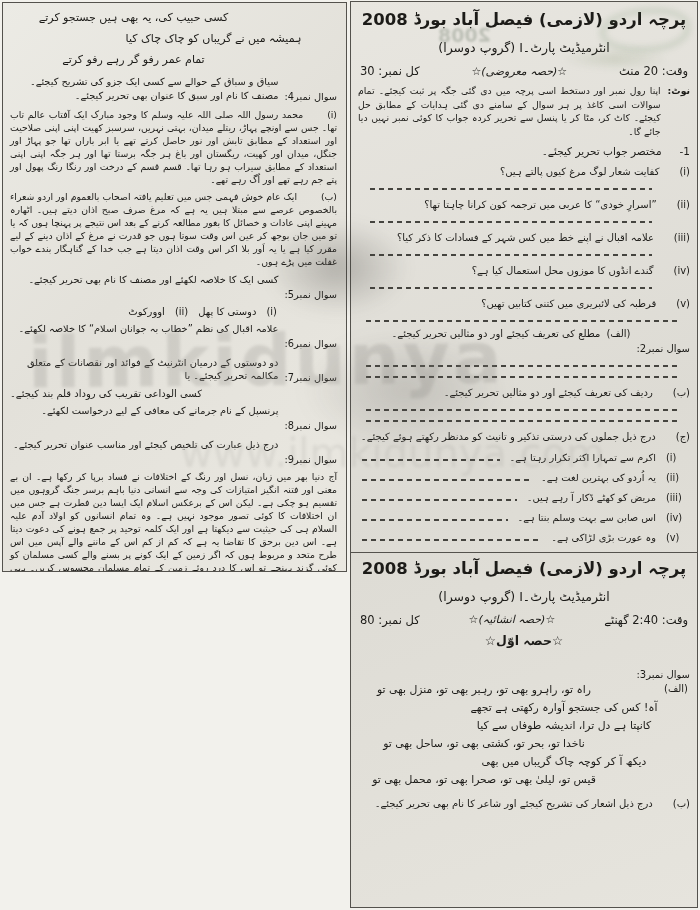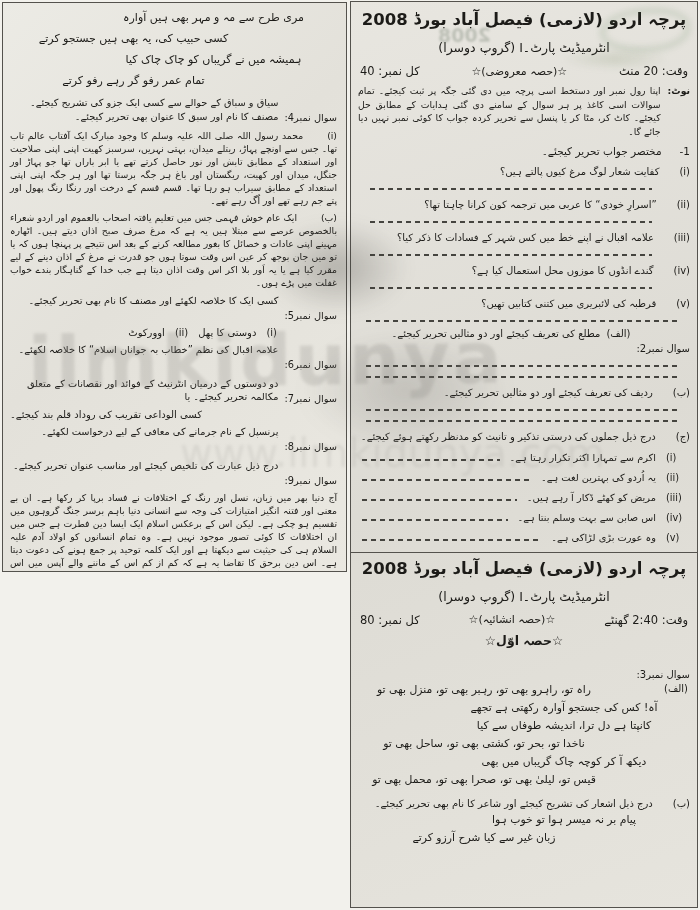--- a/index.html
+++ b/index.html
@@ -19,21 +19,21 @@
     box-sizing:border-box;
     z-index:1;
   }
   #left-panel{left:2px;top:2px;width:345px;height:570px;padding:4px 9px 4px 7px;}
   #right-panel{left:350px;top:1px;width:348px;height:907px;padding:2px 7px;background:linear-gradient(160deg,#e8e6e0 0%,#dddbd4 50%,#e6e4dd 100%);}
 
   
   .paper-title{font-weight:bold;font-size:16.5px;text-align:center;margin:6px 0 0;letter-spacing:-0.3px;}
   .paper-sub{font-size:12.5px;text-align:center;margin:11px 0 0;}
   .meta-row{display:flex;justify-content:space-between;align-items:center;font-size:11.5px;margin:9px 2px 2px;}
-  .meta-part{font-size:11px;}
+  .meta-part{font-size:11px;font-style:italic;}
   .section-head{font-weight:bold;font-size:12.5px;text-align:center;margin:6px 0 2px;}
 
   
   .note-row{display:flex;gap:7px;font-size:9.3px;line-height:13.5px;margin-top:6px;text-align:justify;}
   .note-label{font-weight:bold;white-space:nowrap;}
 
   
   .q-line{display:flex;gap:6px;font-size:10px;line-height:13.5px;margin-top:5px;}
   .q-label{white-space:nowrap;margin-top:15px;}
   .q-head-row{display:flex;gap:18px;font-size:10.5px;margin-top:7px;}
@@ -75,21 +75,20 @@
   #watermark{left:28px;top:318px;font-size:72px;font-weight:bold;color:#83817c;opacity:.22;letter-spacing:3px;filter:blur(1.6px);transform:rotate(-.6deg);white-space:nowrap;}
   #watermark2{left:180px;top:430px;font-size:40px;color:#8b8984;opacity:.15;filter:blur(1.4px);white-space:nowrap;}
 </style>
 </head>
 <body>
 
 <div id="page">
 
   <div id="left-panel" class="panel">
     <div>
-      <div class="verse v-r">مری طرح سے مہ و مہر بھی ہیں آوارہ</div>
       <div class="verse v-l">کسی حبیب کی، یہ بھی ہیں جستجو کرتے</div>
       <div class="verse v-r">ہمیشہ میں نے گریباں کو چاک چاک کیا</div>
       <div class="verse v-l">تمام عمر رفو گر رہے رفو کرتے</div>
     </div>
 
 
     <div class="q-line">
       <span class="q-label">سوال نمبر4:</span>
       <span>سیاق و سباق کے حوالے سے کسی ایک جزو کی تشریح کیجئے۔ مصنف کا نام اور سبق کا عنوان بھی تحریر کیجئے۔</span>
     </div>
@@ -137,21 +136,21 @@
   </div>
 
   <div id="right-panel" class="panel">
 
     <div>
       <div class="paper-title">پرچہ اردو (لازمی) فیصل آباد بورڈ 2008</div>
       <div class="paper-sub">انٹرمیڈیٹ پارٹ۔I (گروپ دوسرا)</div>
       <div class="meta-row">
         <span>وقت: 20 منٹ</span>
         <span class="meta-part">☆(حصہ معروضی)☆</span>
-        <span>کل نمبر: 40</span>
+        <span>کل نمبر: 30</span>
       </div>
       <div class="note-row">
         <span class="note-label">نوٹ:</span>
         <span>اپنا رول نمبر اور دستخط اسی پرچہ میں دی گئی جگہ پر ثبت کیجئے۔ تمام سوالات اسی کاغذ پر ہر سوال کے سامنے دی گئی ہدایات کے مطابق حل کیجئے۔ کاٹ کر، مٹا کر یا پنسل سے تحریر کردہ جواب کا کوئی نمبر نہیں دیا جائے گا۔</span>
       </div>
 
       <div class="q-head-row">
         <span class="num-ltr">-1</span>
         <span>مختصر جواب تحریر کیجئے۔</span>
       </div>
@@ -255,24 +254,20 @@
         <div class="verse v-l">ناخدا تو، بحر تو، کشتی بھی تو، ساحل بھی تو</div>
         <div class="verse v-r">دیکھ آ کر کوچہ چاک گریباں میں بھی</div>
         <div class="verse v-l">قیس تو، لیلیٰ بھی تو، صحرا بھی تو، محمل بھی تو</div>
       </div>
 
       <div class="q-item">
         <span>(ب)</span>
         <span>درج ذیل اشعار کی تشریح کیجئے اور شاعر کا نام بھی تحریر کیجئے۔</span>
       </div>
 
-      <div>
-        <div class="verse v-r">پیام بر نہ میسر ہوا تو خوب ہوا</div>
-        <div class="verse v-l">زبان غیر سے کیا شرح آرزو کرتے</div>
-      </div>
     </div>
   </div>
 
   <div class="ghost" id="ghost-year">2008</div>
   <div class="ghost" id="ghost-scribble1"></div>
   <div class="ghost" id="ghost-scribble2"></div>
   <div class="ghost" id="ghost-blob1"></div>
   <div class="ghost" id="ghost-blob2"></div>
   <div class="ghost" id="watermark">ilmkidunya</div>
   <div class="ghost" id="watermark2">www.ilmkidunya.com</div>

